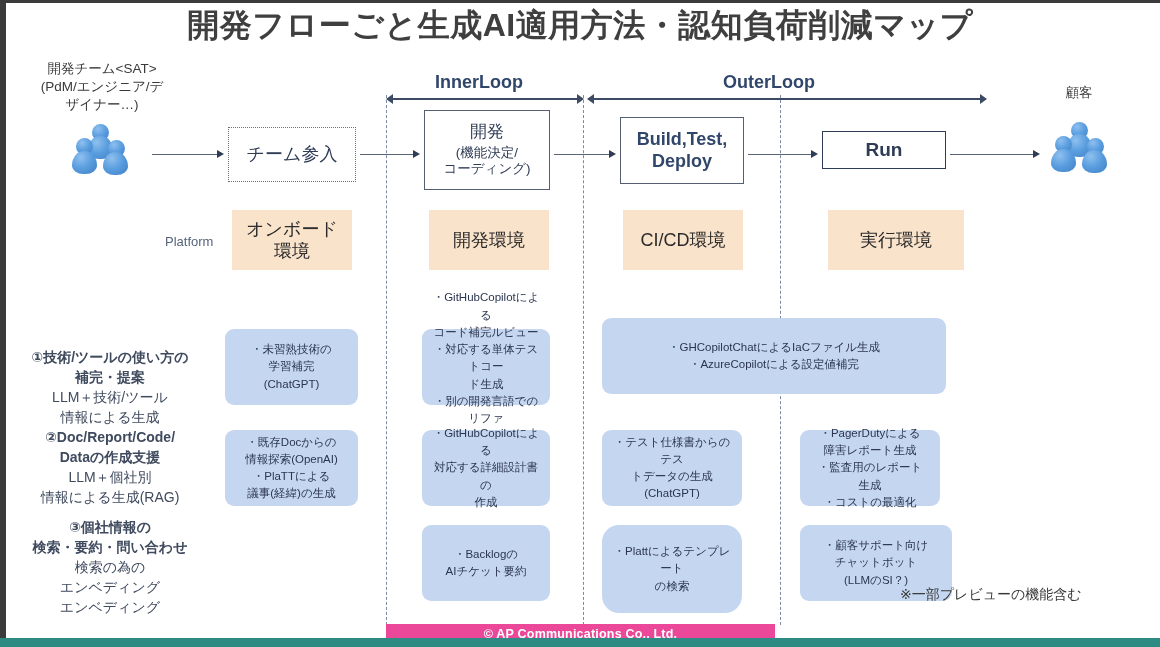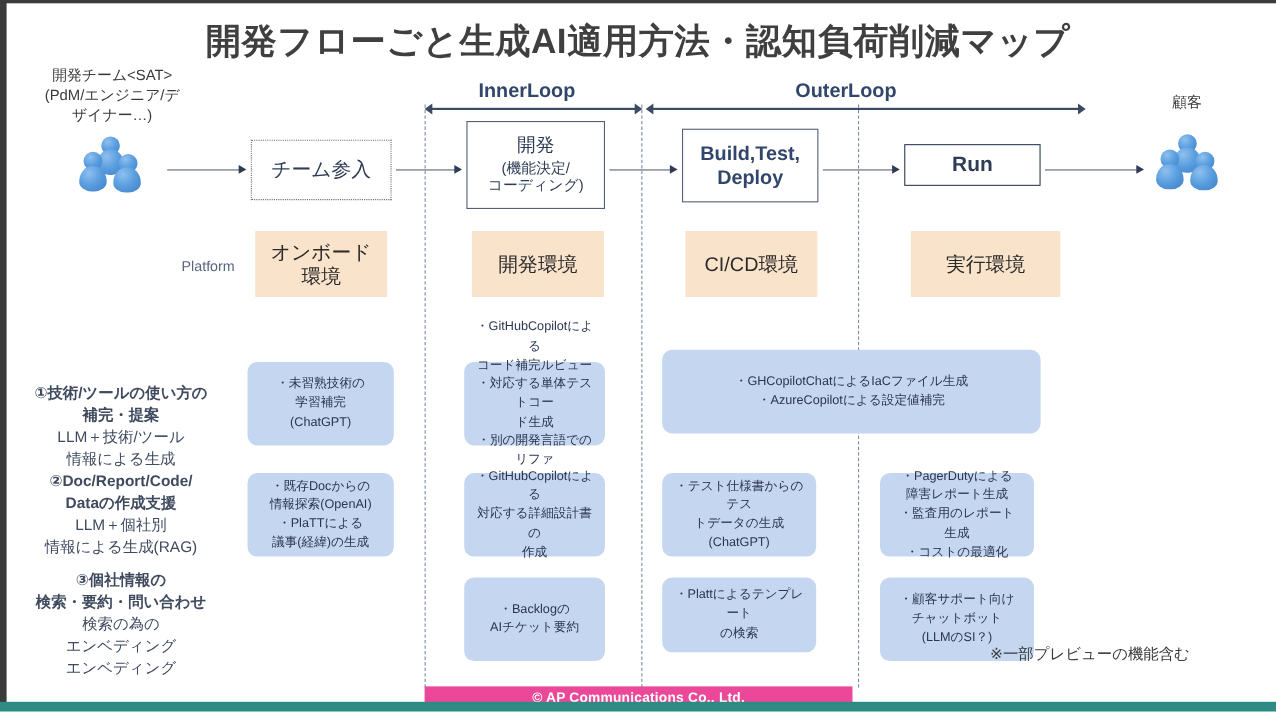--- a/index.html
+++ b/index.html
@@ -23,21 +23,21 @@
     position: absolute; left: 0; top: 0; width: 1160px; height: 3px;
     background: #3b3b3b;
   }
   .frame-bottom-teal {
     position: absolute; left: 0; bottom: 0; width: 1160px; height: 9px;
     background: #2e8b84;
   }
 
   
   .title {
-    position: absolute; left: 0; top: 16px; width: 1160px;
+    position: absolute; left: 0; top: 4px; width: 1160px;
     text-align: center;
     font-size: 32px; font-weight: bold; color: #3f3f3f;
     letter-spacing: 0.5px;
     white-space: nowrap;
   }
 
   
   .team-label {
     position: absolute; left: 28px; top: 60px; width: 148px;
     text-align: center; font-size: 13.5px; line-height: 1.35; color: #3a3a3a;
@@ -175,22 +175,22 @@
   #card-r0c0 { left: 225px; top: 329px; width: 133px; height: 76px; }
   #card-r0c1 { left: 422px; top: 329px; width: 128px; height: 76px; }
   #card-r0c23 { left: 602px; top: 318px; width: 344px; height: 76px; }
   
   #card-r1c0 { left: 225px; top: 430px; width: 133px; height: 76px; }
   #card-r1c1 { left: 422px; top: 430px; width: 128px; height: 76px; }
   #card-r1c2 { left: 602px; top: 430px; width: 140px; height: 76px; }
   #card-r1c3 { left: 800px; top: 430px; width: 140px; height: 76px; }
   
   #card-r2c1 { left: 422px; top: 525px; width: 128px; height: 76px; }
-  #card-r2c2 { left: 602px; top: 525px; width: 140px; height: 68px; }
-  #card-r2c3 { left: 800px; top: 525px; width: 140px; height: 76px; }
+  #card-r2c2 { left: 602px; top: 525px; width: 140px; height: 88px; border-radius: 17px; }
+  #card-r2c3 { left: 800px; top: 525px; width: 152px; height: 76px; }
 
   
   .footnote {
     position: absolute; left: 900px; top: 586px;
     font-size: 14px; color: #3a3a3a; white-space: nowrap;
   }
   .copyright {
     position: absolute; left: 386px; top: 624px; width: 389px; height: 19px;
     background: #ec4899;
     color: #ffffff; font-size: 12.5px; font-weight: bold;

